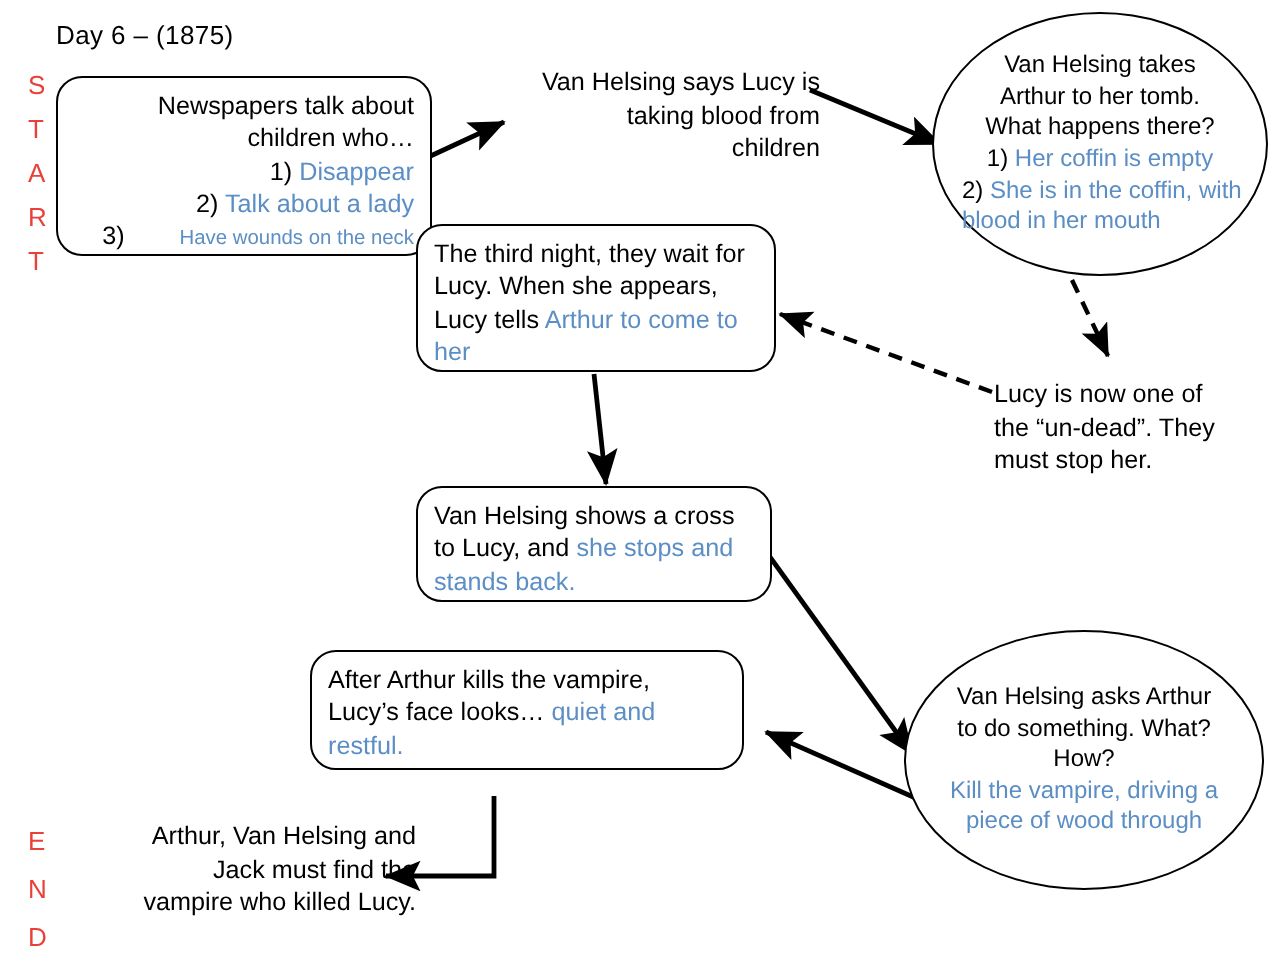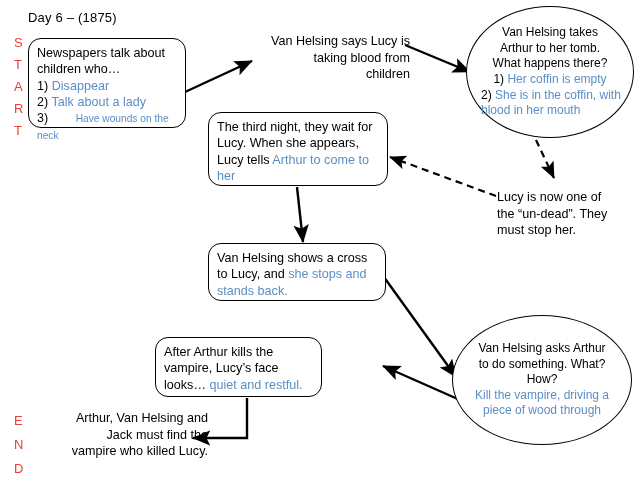--- a/index.html
+++ b/index.html
@@ -107,21 +107,21 @@
     <span>R</span>
     <span>T</span>
   </div>
 
   <div class="vstack end" style="left:14px;top:414px;">
     <span>E</span>
     <span>N</span>
     <span>D</span>
   </div>
 
-  <div class="rbox" style="left:28px;top:38px;width:158px;height:90px;">
+  <div class="rbox" style="left:28px;top:38px;width:188px;height:90px;text-align:right;">
     <div>Newspapers talk about</div>
     <div>children who…</div>
     <div>
       <span class="num">1)</span>
       <span class="blue">Disappear</span>
     </div>
     <div>
       <span class="num">2)</span>
       <span class="blue">Talk about a lady</span>
     </div>
@@ -171,21 +171,21 @@
   <div class="ell" style="left:452px;top:315px;width:180px;height:130px;">
     <div class="inner">
       <div>Van Helsing asks Arthur</div>
       <div>to do something. What?</div>
       <div>How?</div>
       <div class="blue">Kill the vampire, driving a</div>
       <div class="blue">piece of wood through</div>
     </div>
   </div>
 
-  <div class="rbox" style="left:155px;top:337px;width:167px;height:60px;">
+  <div class="rbox" style="left:155px;top:325px;width:217px;height:60px;">
     <span>After Arthur kills the vampire, Lucy’s face looks… </span><span class="blue">quiet and restful.</span>
   </div>
 
   <div class="tnode" style="left:33px;top:410px;width:175px;">
     <div>Arthur, Van Helsing and</div>
     <div>Jack must find the</div>
     <div>vampire who killed Lucy.</div>
   </div>
 
 </div>

